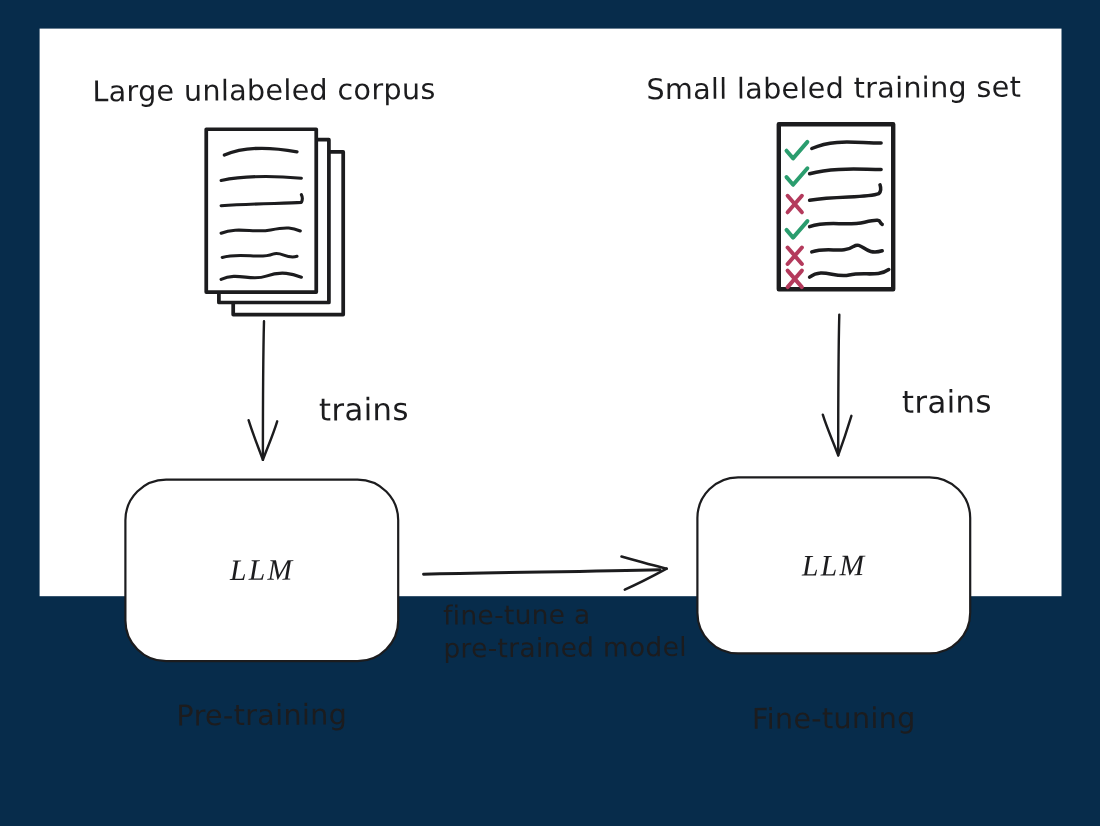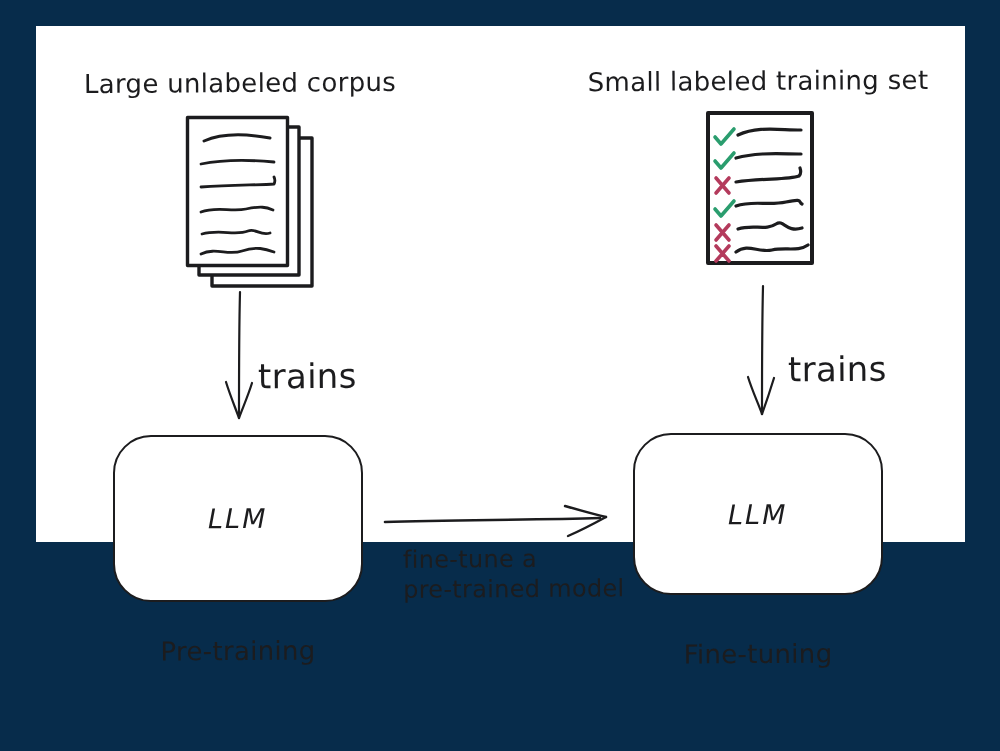--- a/index.html
+++ b/index.html
@@ -19,27 +19,28 @@
     position:absolute;left:36px;top:26px;width:929px;height:516px;
     background:var(--canvas);
   }
   .abs{position:absolute;}
   .hand{
     color:var(--ink);
     letter-spacing:.3px;
     transform:rotate(-0.4deg);
   }
   .title{font-size:26px;text-align:center;white-space:nowrap;}
-  .trains{font-size:34px;white-space:nowrap;}
+  .trains{font-size:28px;white-space:nowrap;margin-left:32px;}
   .stage{font-size:26px;text-align:center;white-space:nowrap;}
   .llm-box{
     border:2.6px solid var(--ink);
     border-radius:38px;
     display:flex;align-items:center;justify-content:center;
     background:var(--canvas);
+    font-family:Liberation Serif, serif;
   }
   .llm-text{font-size:27px;font-style:italic;letter-spacing:2px;}
   .transition-label{font-size:24px;line-height:1.25;white-space:nowrap;}
   svg{display:block;overflow:visible;}
   .ink-stroke{stroke:var(--ink);fill:none;stroke-linecap:round;stroke-linejoin:round;}
   .page{fill:var(--canvas);stroke:var(--ink);stroke-linejoin:round;}
   .check-mark{stroke:var(--check);fill:none;stroke-width:3.6;stroke-linecap:round;stroke-linejoin:round;}
   .cross-mark{stroke:var(--cross);fill:none;stroke-width:3.6;stroke-linecap:round;}
 </style>
 </head>

